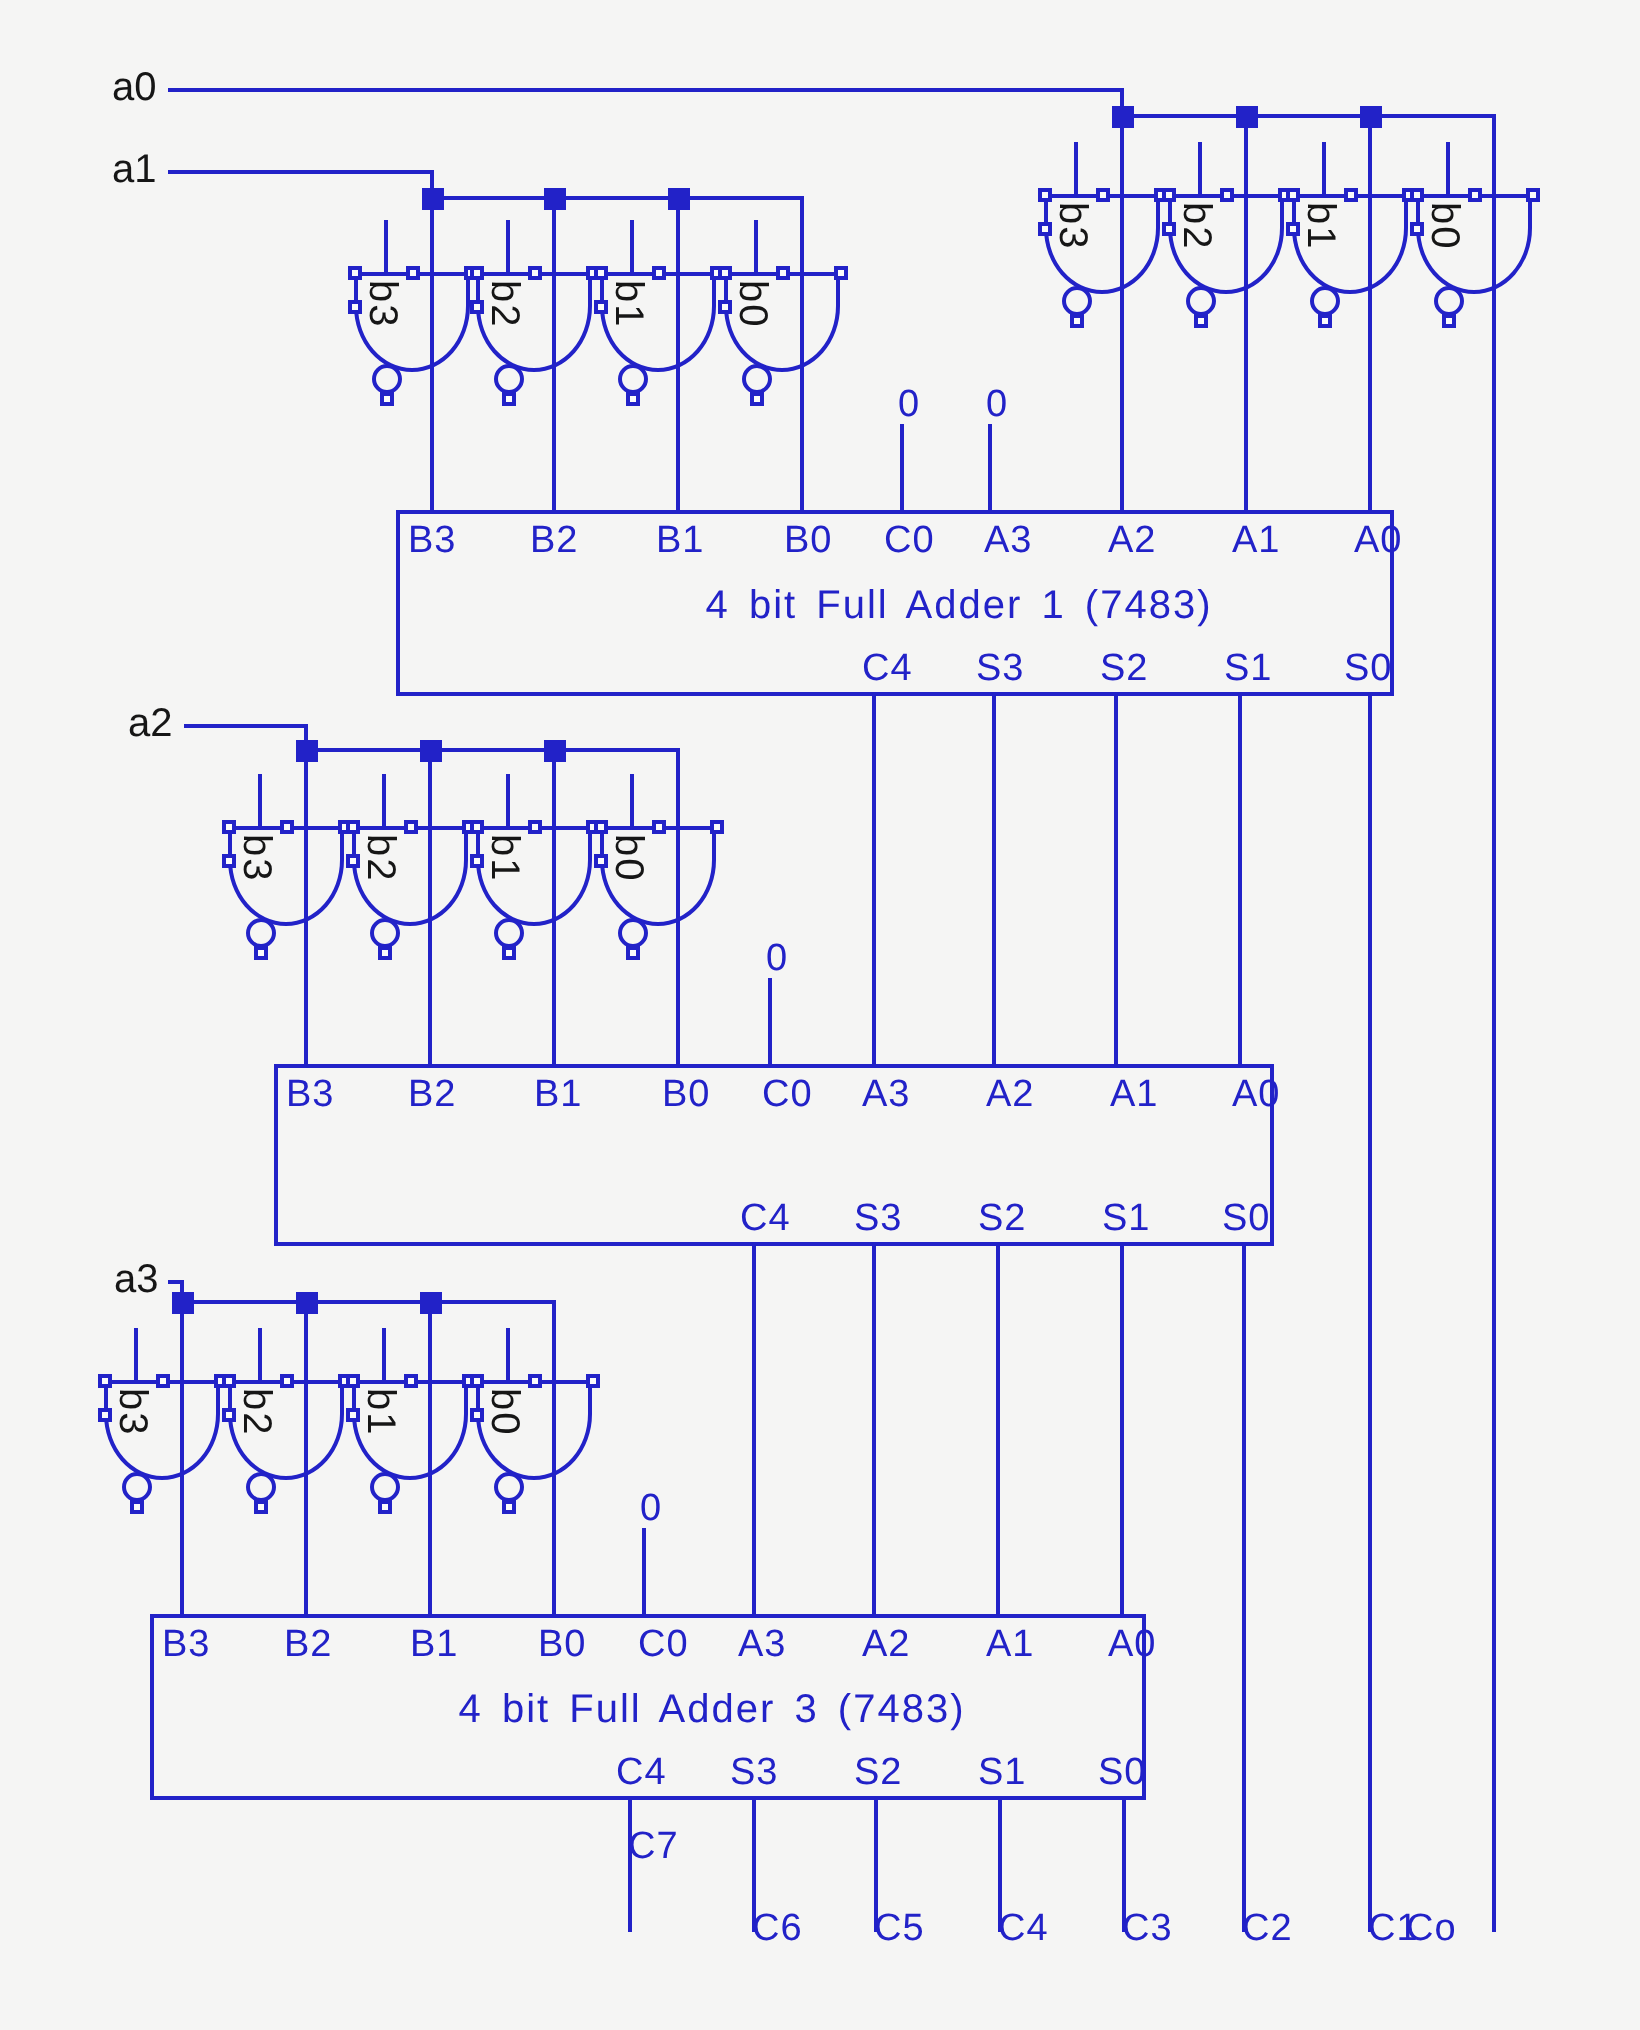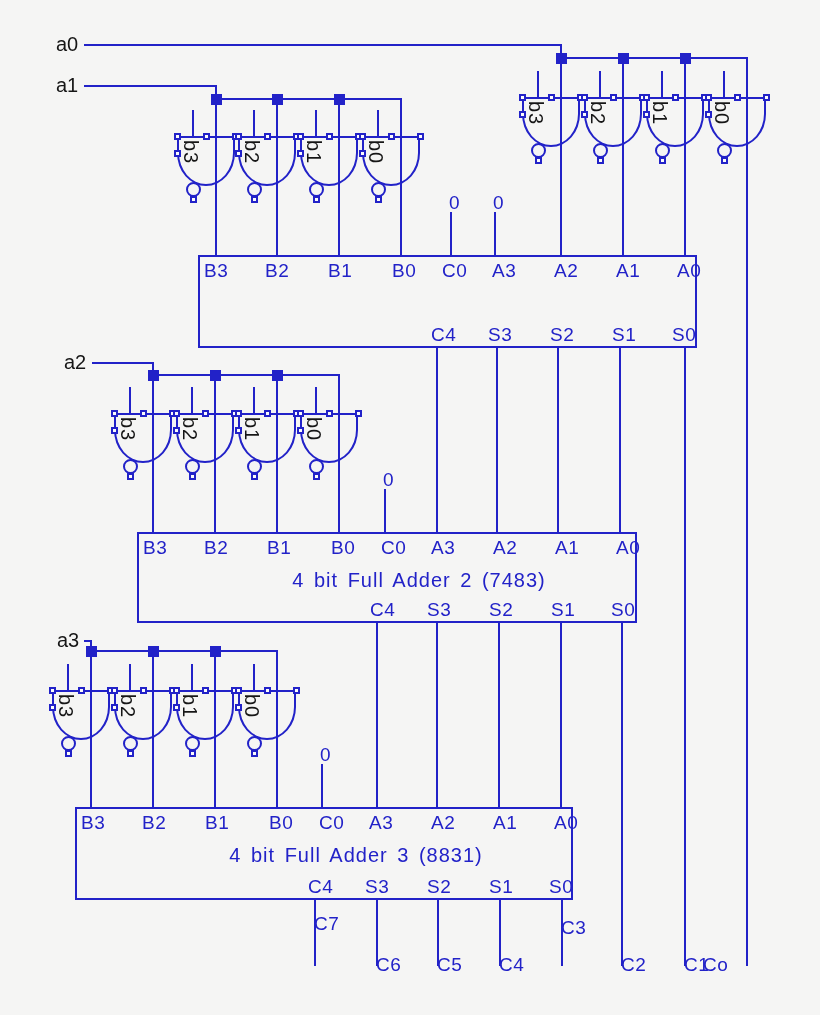--- a/index.html
+++ b/index.html
@@ -300,70 +300,70 @@
   <div class="adder" style="left:198px;top:255px;width:499px;height:93px">
     <span class="pin t" style="left:4px">B3</span>
     <span class="pin t" style="left:65px">B2</span>
     <span class="pin t" style="left:128px">B1</span>
     <span class="pin t" style="left:192px">B0</span>
     <span class="pin t" style="left:242px">C0</span>
     <span class="pin t" style="left:292px">A3</span>
     <span class="pin t" style="left:354px">A2</span>
     <span class="pin t" style="left:416px">A1</span>
     <span class="pin t" style="left:477px">A0</span>
+    <span class="atitle">4 bit Full Adder 1 (7483)</span>
     <span class="pin b" style="left:231px">C4</span>
     <span class="pin b" style="left:288px">S3</span>
     <span class="pin b" style="left:350px">S2</span>
     <span class="pin b" style="left:412px">S1</span>
     <span class="pin b" style="left:472px">S0</span>
   </div>
 
   <div class="adder" style="left:137px;top:532px;width:500px;height:91px">
     <span class="pin t" style="left:4px">B3</span>
     <span class="pin t" style="left:65px">B2</span>
     <span class="pin t" style="left:128px">B1</span>
     <span class="pin t" style="left:192px">B0</span>
     <span class="pin t" style="left:242px">C0</span>
     <span class="pin t" style="left:292px">A3</span>
     <span class="pin t" style="left:354px">A2</span>
     <span class="pin t" style="left:416px">A1</span>
     <span class="pin t" style="left:477px">A0</span>
-    <span class="atitle">4 bit Full Adder 2 (7483)</span>
     <span class="pin b" style="left:231px">C4</span>
     <span class="pin b" style="left:288px">S3</span>
     <span class="pin b" style="left:350px">S2</span>
     <span class="pin b" style="left:412px">S1</span>
     <span class="pin b" style="left:472px">S0</span>
   </div>
 
   <div class="adder" style="left:75px;top:807px;width:498px;height:93px">
     <span class="pin t" style="left:4px">B3</span>
     <span class="pin t" style="left:65px">B2</span>
     <span class="pin t" style="left:128px">B1</span>
     <span class="pin t" style="left:192px">B0</span>
     <span class="pin t" style="left:242px">C0</span>
     <span class="pin t" style="left:292px">A3</span>
     <span class="pin t" style="left:354px">A2</span>
     <span class="pin t" style="left:416px">A1</span>
     <span class="pin t" style="left:477px">A0</span>
-    <span class="atitle">4 bit Full Adder 3 (8831)</span>
+    <span class="atitle">4 bit Full Adder 3 (7483)</span>
     <span class="pin b" style="left:231px">C4</span>
     <span class="pin b" style="left:288px">S3</span>
     <span class="pin b" style="left:350px">S2</span>
     <span class="pin b" style="left:412px">S1</span>
     <span class="pin b" style="left:472px">S0</span>
   </div>
 
   <span class="zlabel" style="left:449px;top:193px">0</span>
   <span class="zlabel" style="left:493px;top:193px">0</span>
   <span class="zlabel" style="left:383px;top:470px">0</span>
   <span class="zlabel" style="left:320px;top:745px">0</span>
 
   <span class="olabel" style="left:314px;top:914px">C7</span>
   <span class="olabel" style="left:376px;top:955px">C6</span>
   <span class="olabel" style="left:437px;top:955px">C5</span>
   <span class="olabel" style="left:499px;top:955px">C4</span>
-  <span class="olabel" style="left:561px;top:918px">C3</span>
+  <span class="olabel" style="left:561px;top:955px">C3</span>
   <span class="olabel" style="left:621px;top:955px">C2</span>
   <span class="olabel" style="left:684px;top:955px">C1</span>
   <span class="olabel" style="left:703px;top:955px">Co</span>
 
 </div>
 
 </body></html>

